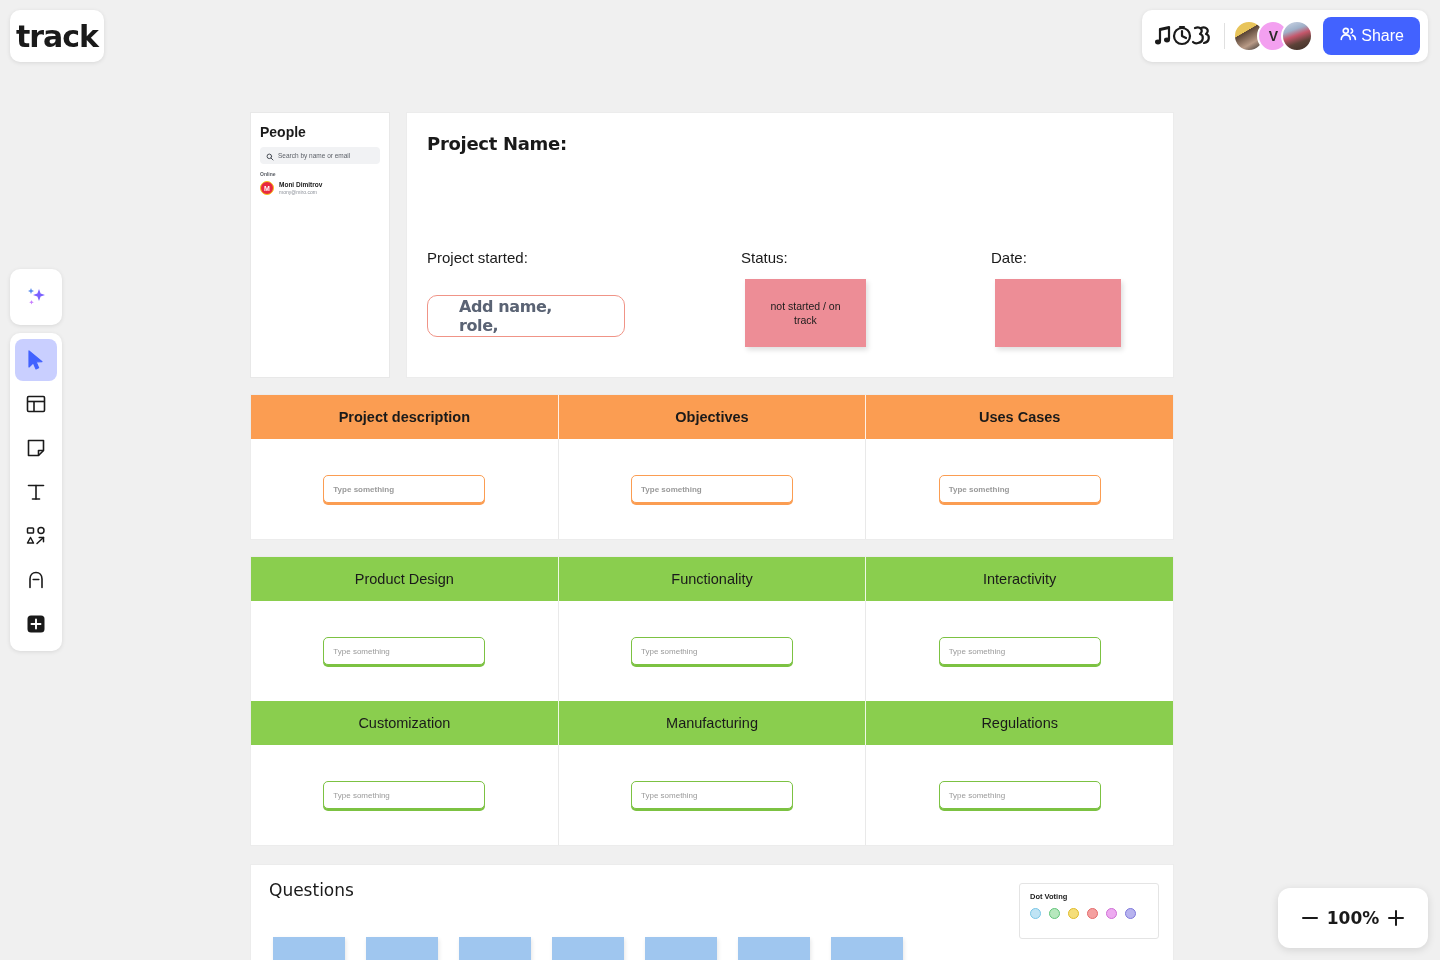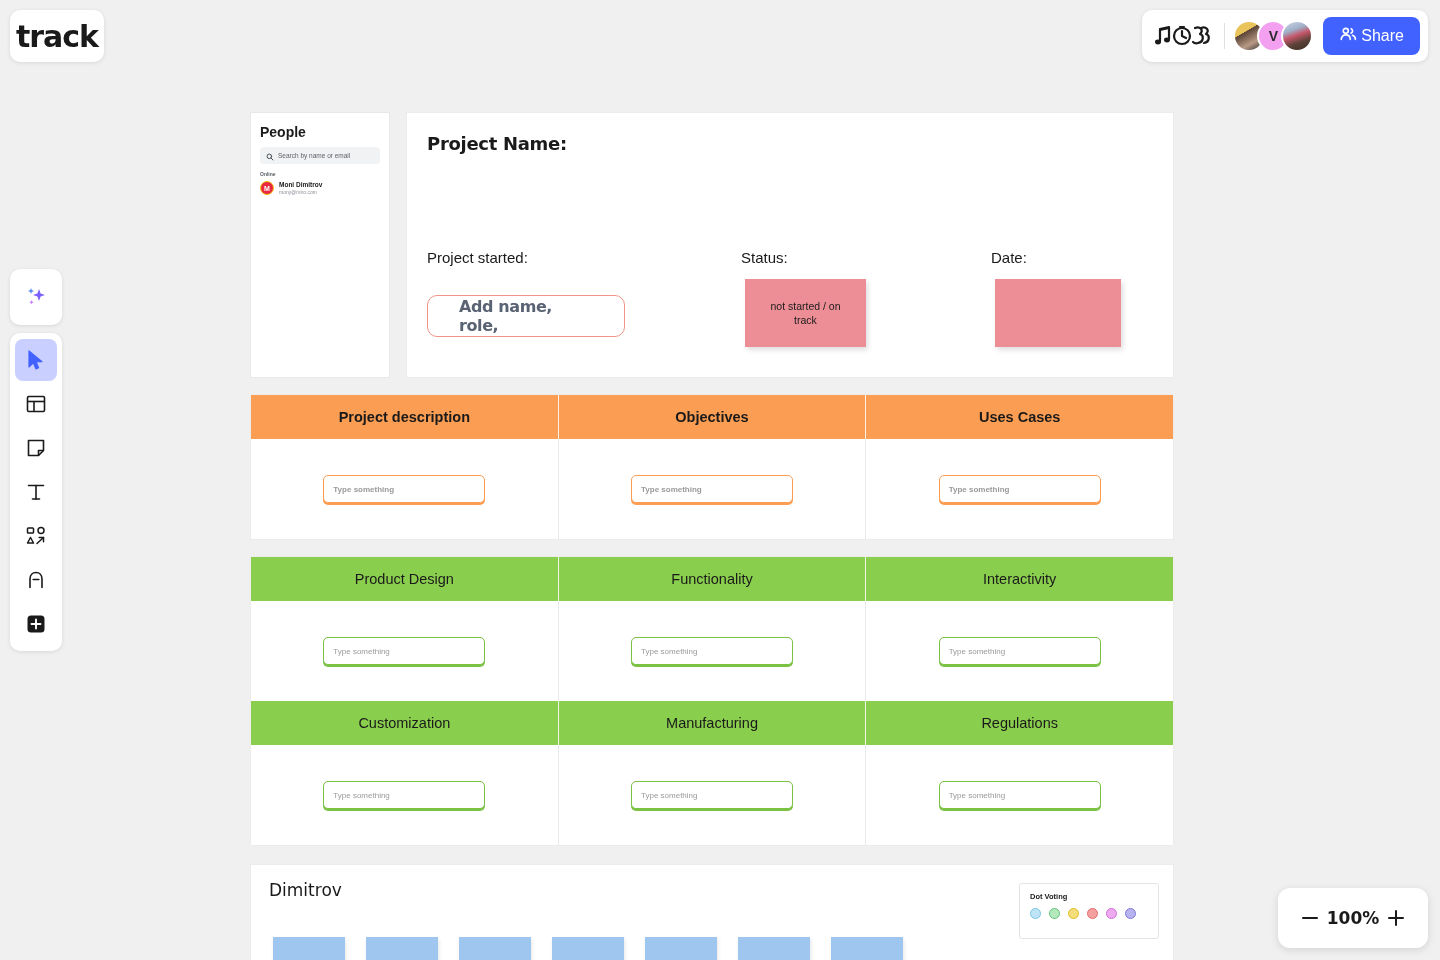--- a/index.html
+++ b/index.html
@@ -359,21 +359,21 @@
       <div class="bcell">
         <div class="field g">Type something</div>
       </div>
       <div class="bcell">
         <div class="field g">Type something</div>
       </div>
     </div>
   </div>
 
   <div class="q-card">
-    <div class="q-title">Dimitrov</div>
+    <div class="q-title">Questions</div>
     <div class="dot-panel">
       <div class="dot-title">Dot Voting</div>
       <div class="dots">
         <div class="dot" style="background:#bfe4f5;border:1px solid #79c6e6"></div>
         <div class="dot" style="background:#b6e8bd;border:1px solid #62c47a"></div>
         <div class="dot" style="background:#f5de7a;border:1px solid #e0bc2b"></div>
         <div class="dot" style="background:#f4a0a0;border:1px solid #e46b6b"></div>
         <div class="dot" style="background:#edaaf0;border:1px solid #d06fd6"></div>
         <div class="dot" style="background:#b7b3ef;border:1px solid #7f79db"></div>
       </div>

